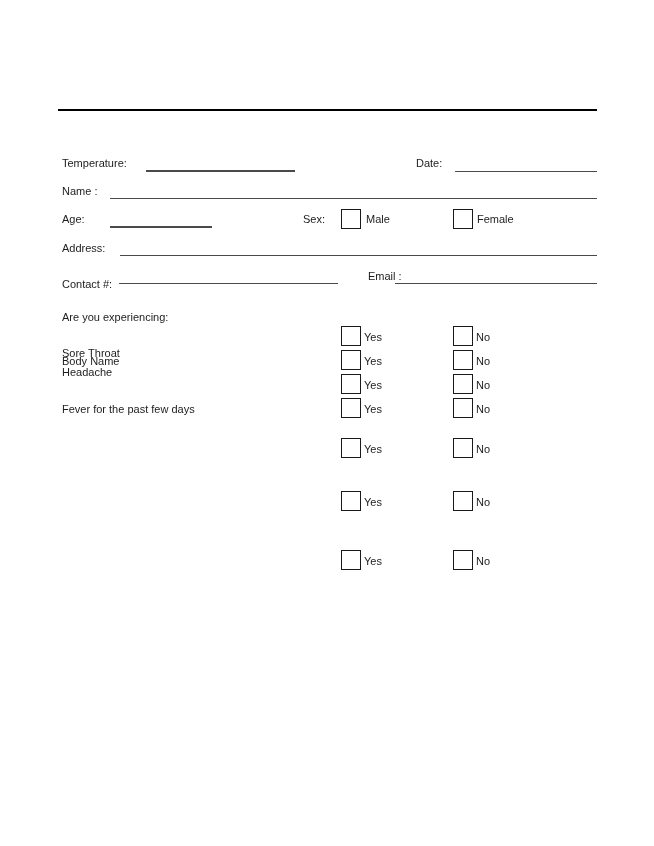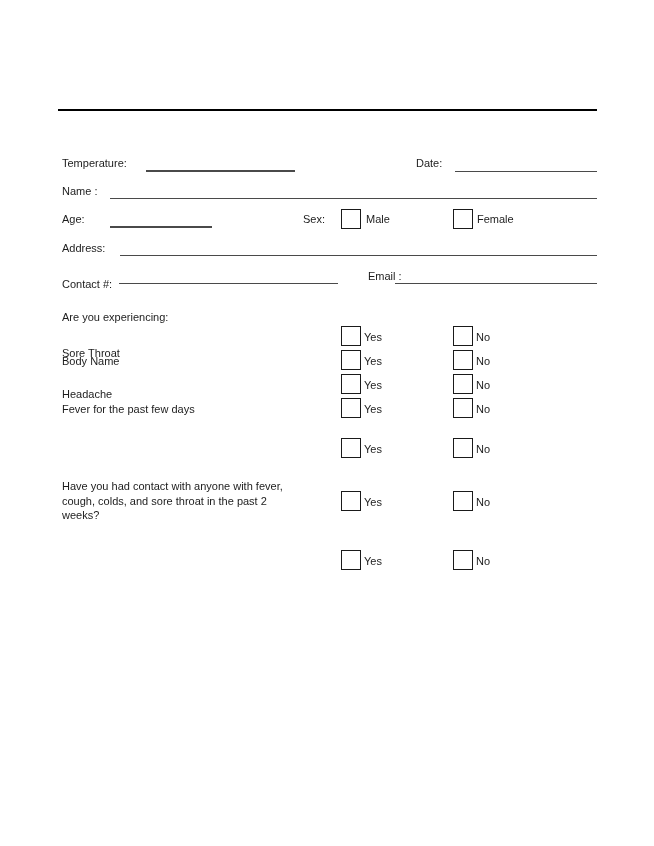--- a/index.html
+++ b/index.html
@@ -90,40 +90,37 @@
   <span class="lbl" style="left:364px;top:331px;">Yes</span>
   <span class="cbx" style="left:453px;top:326px;"></span>
   <span class="lbl" style="left:476px;top:331px;">No</span>
 
   <span class="lbl" style="left:62px;top:355px;">Body Name</span>
   <span class="cbx" style="left:341px;top:350px;"></span>
   <span class="lbl" style="left:364px;top:355px;">Yes</span>
   <span class="cbx" style="left:453px;top:350px;"></span>
   <span class="lbl" style="left:476px;top:355px;">No</span>
 
-  <span class="lbl" style="left:62px;top:388px;text-align:center;">Headache</span>
+  <span class="lbl" style="left:62px;top:366px;text-align:center;">Headache</span>
   <span class="cbx" style="left:341px;top:374px;"></span>
   <span class="lbl" style="left:364px;top:379px;">Yes</span>
   <span class="cbx" style="left:453px;top:374px;"></span>
   <span class="lbl" style="left:476px;top:379px;">No</span>
 
   <span class="lbl" style="left:62px;top:403px;">Fever for the past few days</span>
   <span class="cbx" style="left:341px;top:398px;"></span>
   <span class="lbl" style="left:364px;top:403px;">Yes</span>
   <span class="cbx" style="left:453px;top:398px;"></span>
   <span class="lbl" style="left:476px;top:403px;">No</span>
 
   <span class="cbx" style="left:341px;top:438px;"></span>
   <span class="lbl" style="left:364px;top:443px;">Yes</span>
   <span class="cbx" style="left:453px;top:438px;"></span>
   <span class="lbl" style="left:476px;top:443px;">No</span>
 
-  <div class="qtext" style="left:62px;top:479px;">Have you had contact with anyone with fever,
-cough, colds, and sore throat in the past 2
-weeks?</div>
   <span class="cbx" style="left:341px;top:491px;"></span>
   <span class="lbl" style="left:364px;top:496px;">Yes</span>
   <span class="cbx" style="left:453px;top:491px;"></span>
   <span class="lbl" style="left:476px;top:496px;">No</span>
 
   <span class="cbx" style="left:341px;top:550px;"></span>
   <span class="lbl" style="left:364px;top:555px;">Yes</span>
   <span class="cbx" style="left:453px;top:550px;"></span>
   <span class="lbl" style="left:476px;top:555px;">No</span>
 

